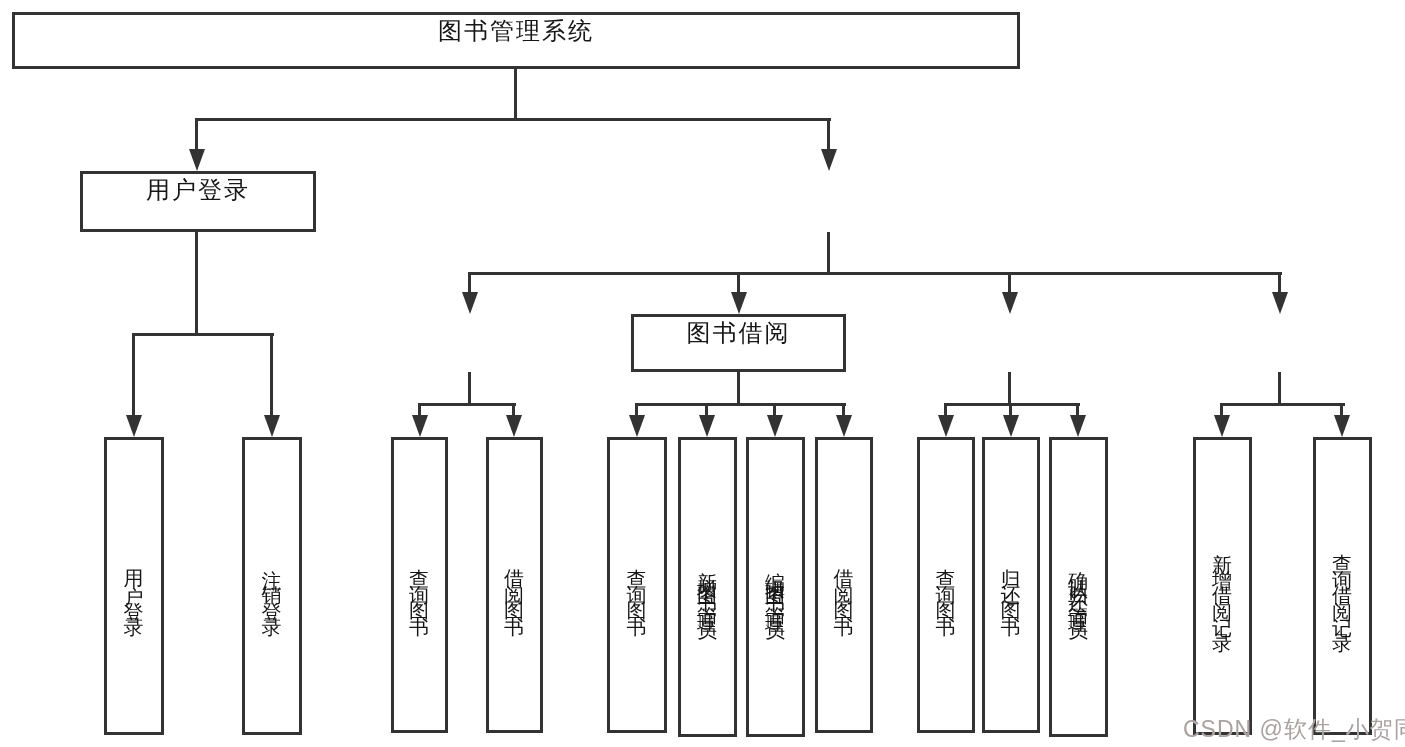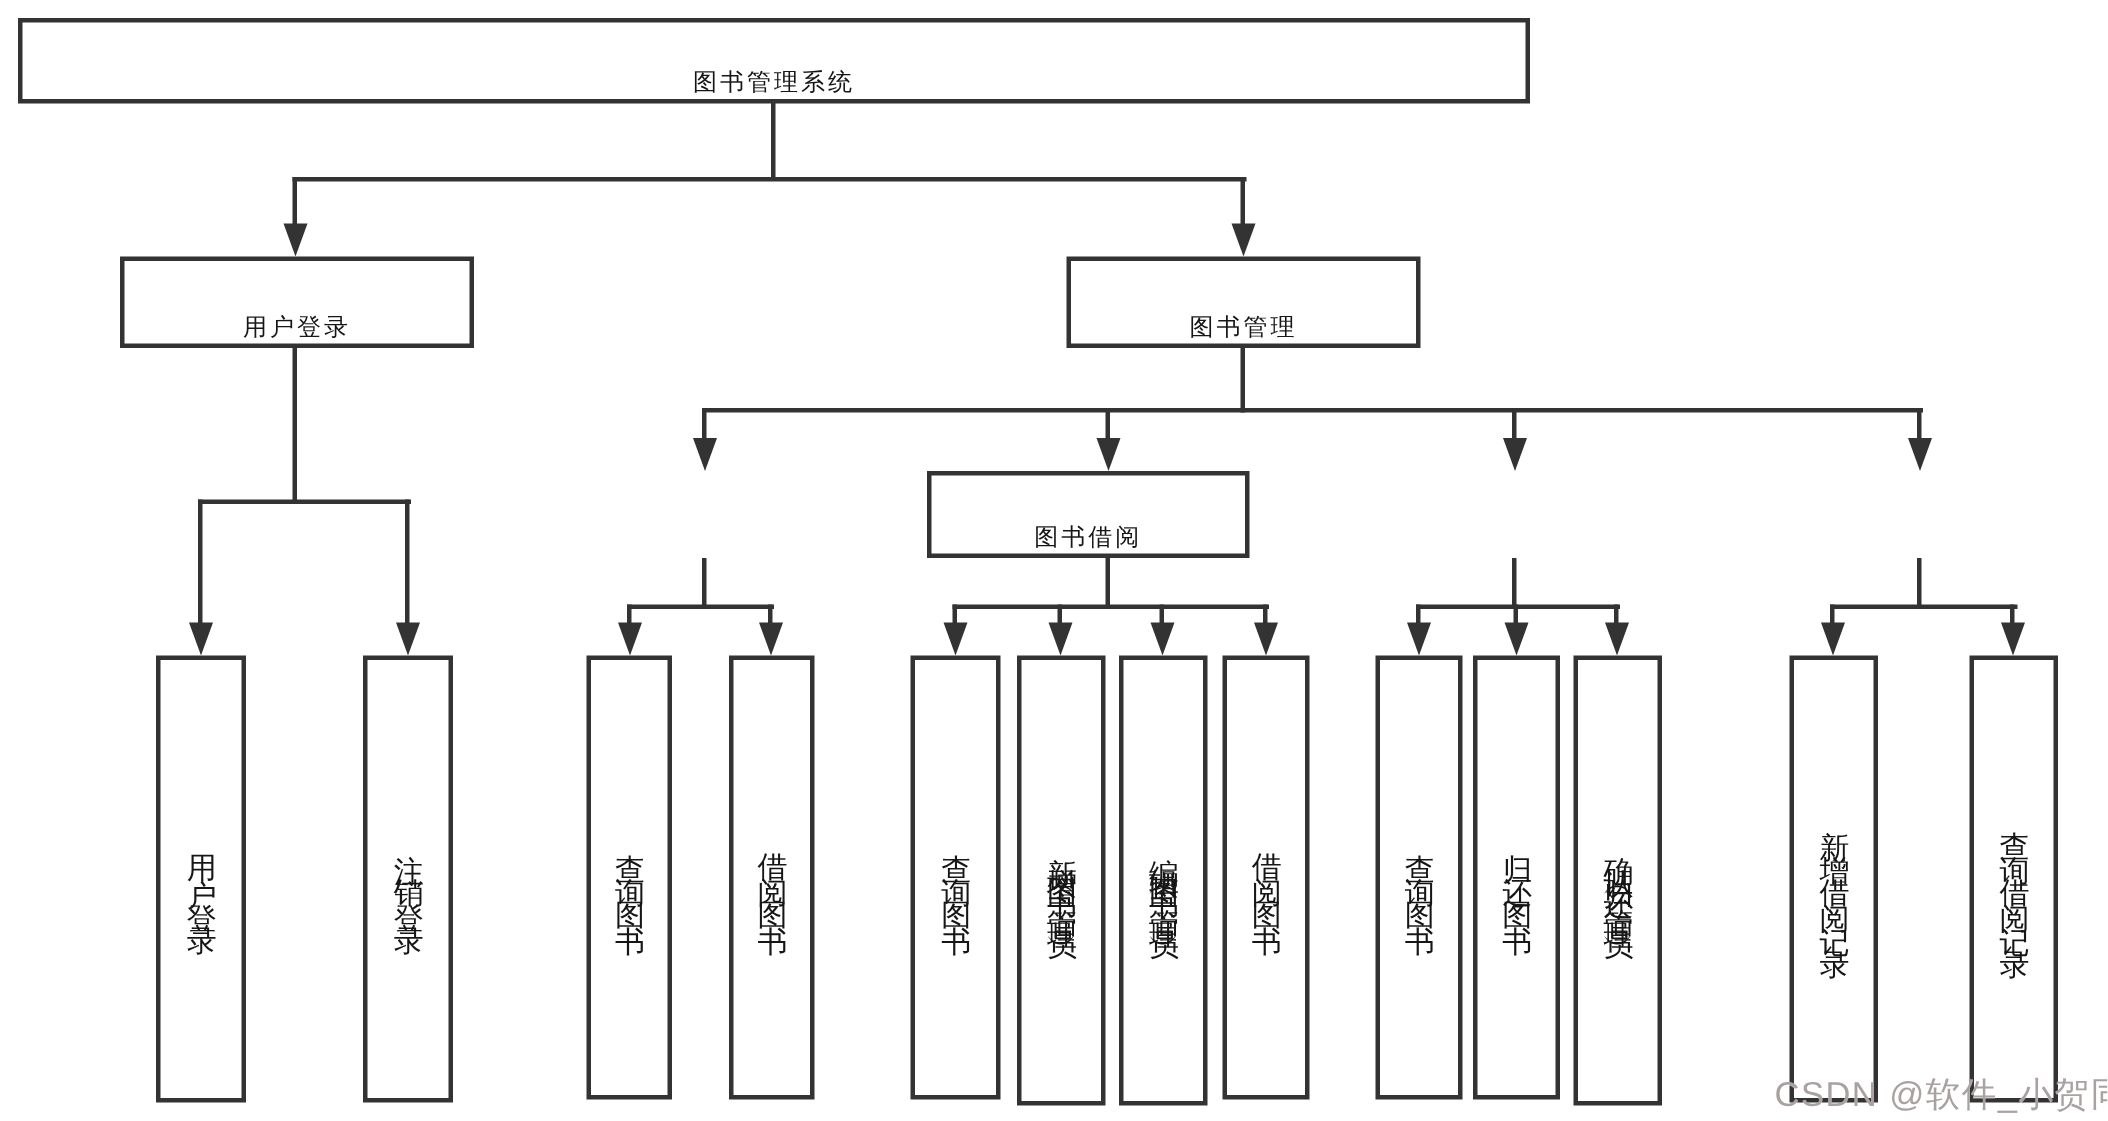--- a/index.html
+++ b/index.html
@@ -15,22 +15,22 @@
   .canvas{
     position:relative;
     width:1405px;height:747px;
     background:var(--background);
     overflow:hidden;
   }
   .node{
     position:absolute;
     background:var(--background);
     border:3px solid var(--border);
-    display:flex;align-items:flex-end;justify-content:center;
-    font-size:16px;letter-spacing:2px;
+    display:flex;align-items:flex-start;justify-content:center;
+    font-size:24px;letter-spacing:2px;
     color:var(--text);
   }
   .leaf{
     position:absolute;
     background:var(--background);
     border:3px solid var(--border);
     display:flex;align-items:center;justify-content:center;
     color:var(--text);
   }
   .vtext{
@@ -70,43 +70,40 @@
   <div class="vline" style="left:514px;top:68px;height:52px;"></div>
   <div class="hline" style="left:195px;top:118px;width:636px;"></div>
   <div class="vline" style="left:195px;top:118px;height:35px;"></div>
   <div class="head" style="left:189px;top:149px;"></div>
   <div class="vline" style="left:827px;top:118px;height:35px;"></div>
   <div class="head" style="left:821px;top:149px;"></div>
 
   <div class="node" style="left:80px;top:171px;width:236px;height:61px;">
     <span>用户登录</span>
   </div>
-  <div class="node" style="left:711px;top:171px;width:236px;height:61px;">
-    <span>图书管理</span>
-  </div>
 
   <div class="vline" style="left:195px;top:232px;height:103px;"></div>
   <div class="hline" style="left:132px;top:333px;width:142px;"></div>
   <div class="vline" style="left:132px;top:333px;height:84px;"></div>
   <div class="head" style="left:126px;top:415px;"></div>
   <div class="vline" style="left:270px;top:333px;height:84px;"></div>
   <div class="head" style="left:264px;top:415px;"></div>
 
   <div class="vline" style="left:827px;top:232px;height:43px;"></div>
   <div class="hline" style="left:468px;top:272px;width:814px;"></div>
   <div class="vline" style="left:468px;top:272px;height:24px;"></div>
   <div class="head" style="left:462px;top:292px;"></div>
   <div class="vline" style="left:737px;top:272px;height:24px;"></div>
   <div class="head" style="left:731px;top:292px;"></div>
   <div class="vline" style="left:1008px;top:272px;height:24px;"></div>
   <div class="head" style="left:1002px;top:292px;"></div>
   <div class="vline" style="left:1278px;top:272px;height:24px;"></div>
   <div class="head" style="left:1272px;top:292px;"></div>
 
-  <div class="node" style="left:618px;top:314px;width:215px;height:58px;">
+  <div class="node" style="left:631px;top:314px;width:215px;height:58px;">
     <span>图书借阅</span>
   </div>
 
   <div class="vline" style="left:468px;top:372px;height:34px;"></div>
   <div class="hline" style="left:418px;top:403px;width:98px;"></div>
   <div class="vline" style="left:418px;top:403px;height:15px;"></div>
   <div class="head" style="left:412px;top:415px;"></div>
   <div class="vline" style="left:512px;top:403px;height:15px;"></div>
   <div class="head" style="left:506px;top:415px;"></div>
 

